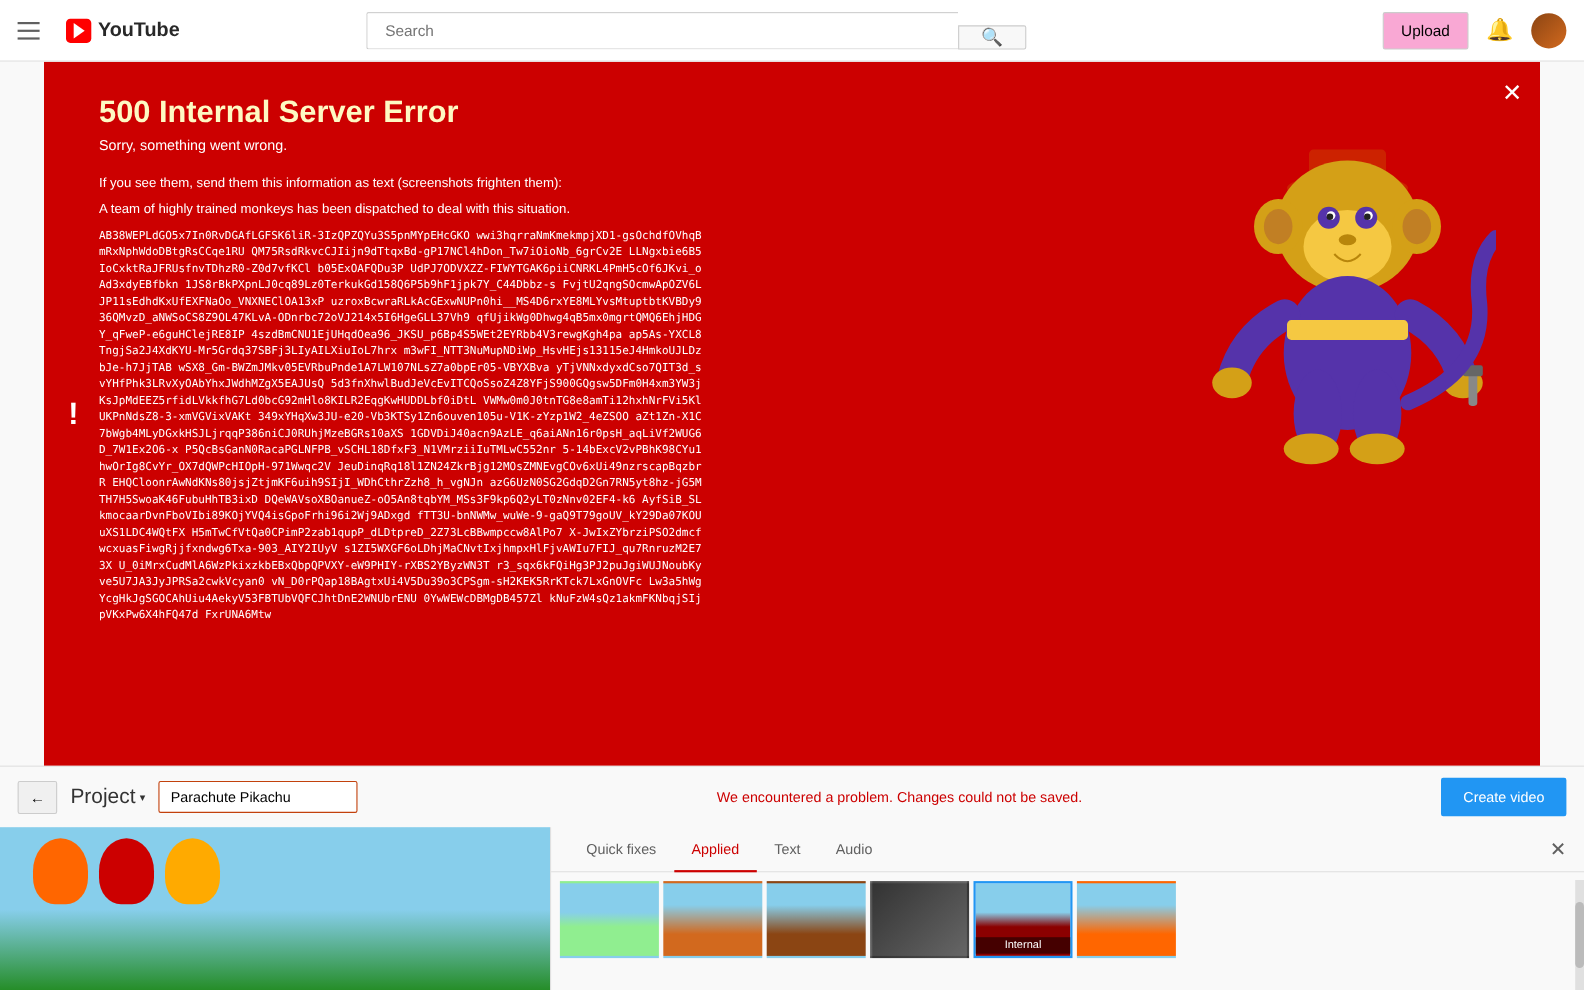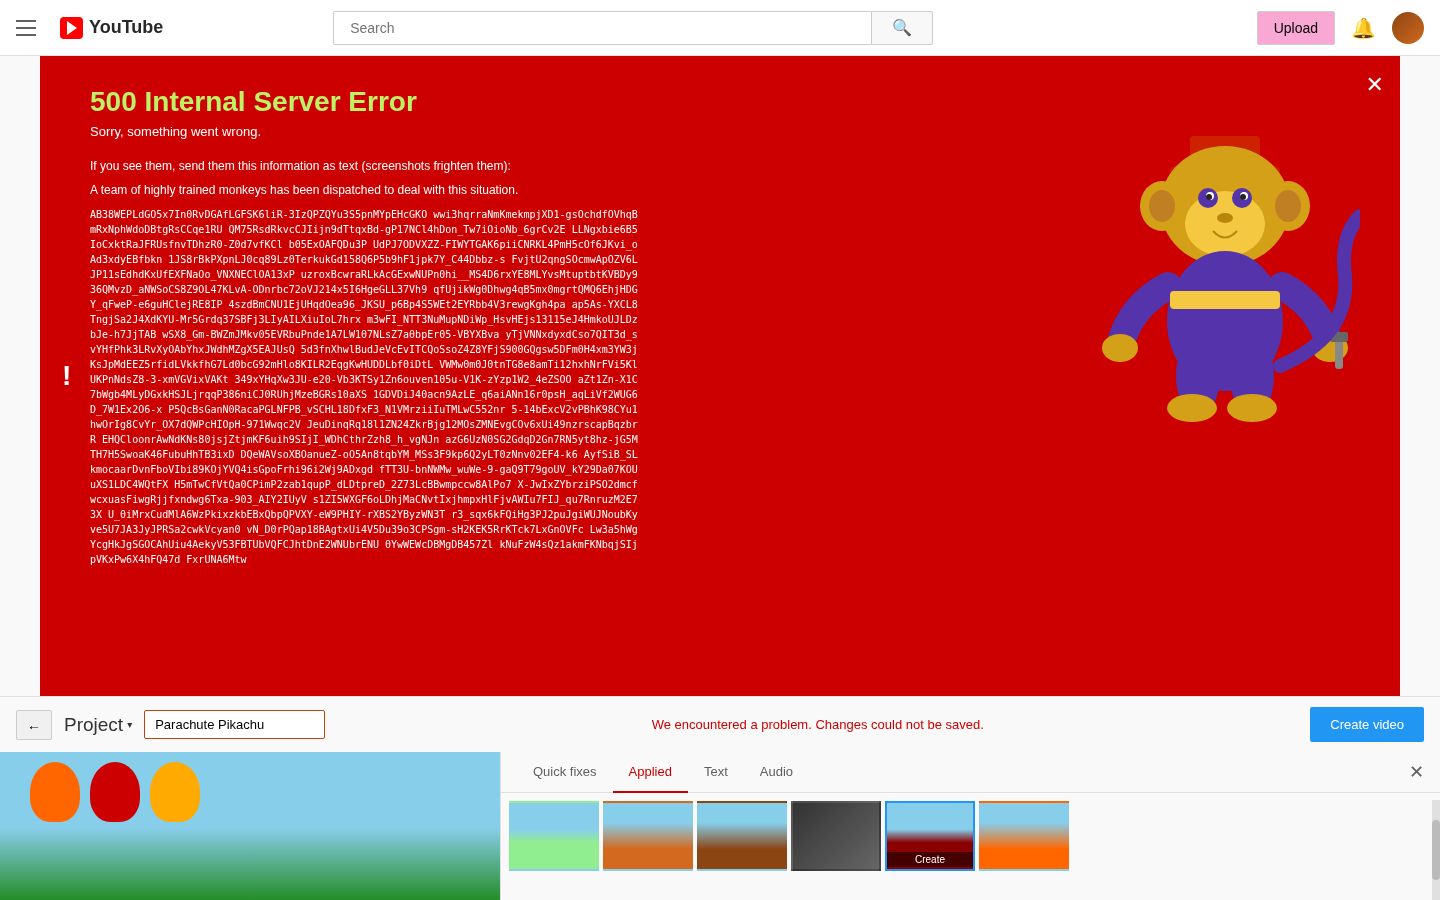--- a/index.html
+++ b/index.html
@@ -22,39 +22,39 @@
     .yt-logo { display: flex; align-items: center; gap: 2px; margin-left: 8px; }
     .yt-logo-box {
       background: #ff0000;
       border-radius: 4px;
       padding: 4px 6px;
       display: flex; align-items: center; justify-content: center;
     }
     .yt-logo-play { width: 0; height: 0; border-top: 7px solid transparent; border-bottom: 7px solid transparent; border-left: 10px solid white; margin-left: 1px; }
     .yt-logo-text { font-size: 18px; font-weight: bold; color: #282828; margin-left: 4px; }
 
-    .search-bar { flex: 1; display: flex; max-width: 600px; margin: 0 auto; }
+    .search-bar { flex: 1; display: flex; max-width: 600px; margin: 0 auto; align-items: flex-end; }
     .search-bar input {
       flex: 1; border: 1px solid #ccc; border-right: none; padding: 8px 16px;
       font-size: 14px; outline: none; border-radius: 2px 0 0 2px;
     }
     .search-btn {
       background: #f8f8f8; border: 1px solid #ccc; padding: 0 20px;
       cursor: pointer; border-radius: 0 2px 2px 0; display: flex; align-items: center;
     }
     .search-icon-svg { font-size: 16px; color: #606060; }
 
     .header-right { margin-left: auto; display: flex; align-items: center; gap: 16px; }
     .upload-btn {
       background: #f9a8d4; border: 1px solid #ccc; padding: 8px 16px;
       font-size: 14px; cursor: pointer; border-radius: 2px;
     }
     .notif-icon { font-size: 20px; cursor: pointer; color: #606060; }
     .avatar { width: 32px; height: 32px; border-radius: 50%; background: #ccc; cursor: pointer; overflow: hidden; }
-    .error-title { font-size: 28px; font-weight: bold; color: #bef264; margin-bottom: 6px; }
+    .error-title { font-size: 28px; font-weight: bold; color: #fef9c3; margin-bottom: 6px; }
     .error-subtitle { font-size: 13px; color: #fff; margin-bottom: 20px; }
     .error-body { font-size: 12px; color: #fff; margin-bottom: 10px; }
     .error-code {
       font-family: monospace; font-size: 10px; color: #fff;
       line-height: 1.5; max-width: 550px; word-break: break-all;
     }
 
     .monkey-img {
       position: absolute; right: 40px; top: 20px;
       width: 280px; height: 350px;
@@ -302,21 +302,21 @@
       <span class="close-panel">✕</span>
     </div>
 
     <div class="filter-grid">
 
     <div class="filter-thumb thumb-sky "></div>
         <div class="filter-thumb thumb-red1 "></div>
         <div class="filter-thumb thumb-red2 "></div>
         <div class="filter-thumb thumb-dark "></div>
         <div class="filter-thumb thumb-applied applied">
-          <div class="filter-thumb-label">Create</div>
+          <div class="filter-thumb-label">Internal</div>
         </div>
         <div class="filter-thumb thumb-orange "></div>
       </div>
   </div>
 
   <div class="scrollbar" style="position:absolute; right:0; top:48px; bottom:0;">
     <div class="scrollbar-thumb"></div>
   </div>
 </div>
 

